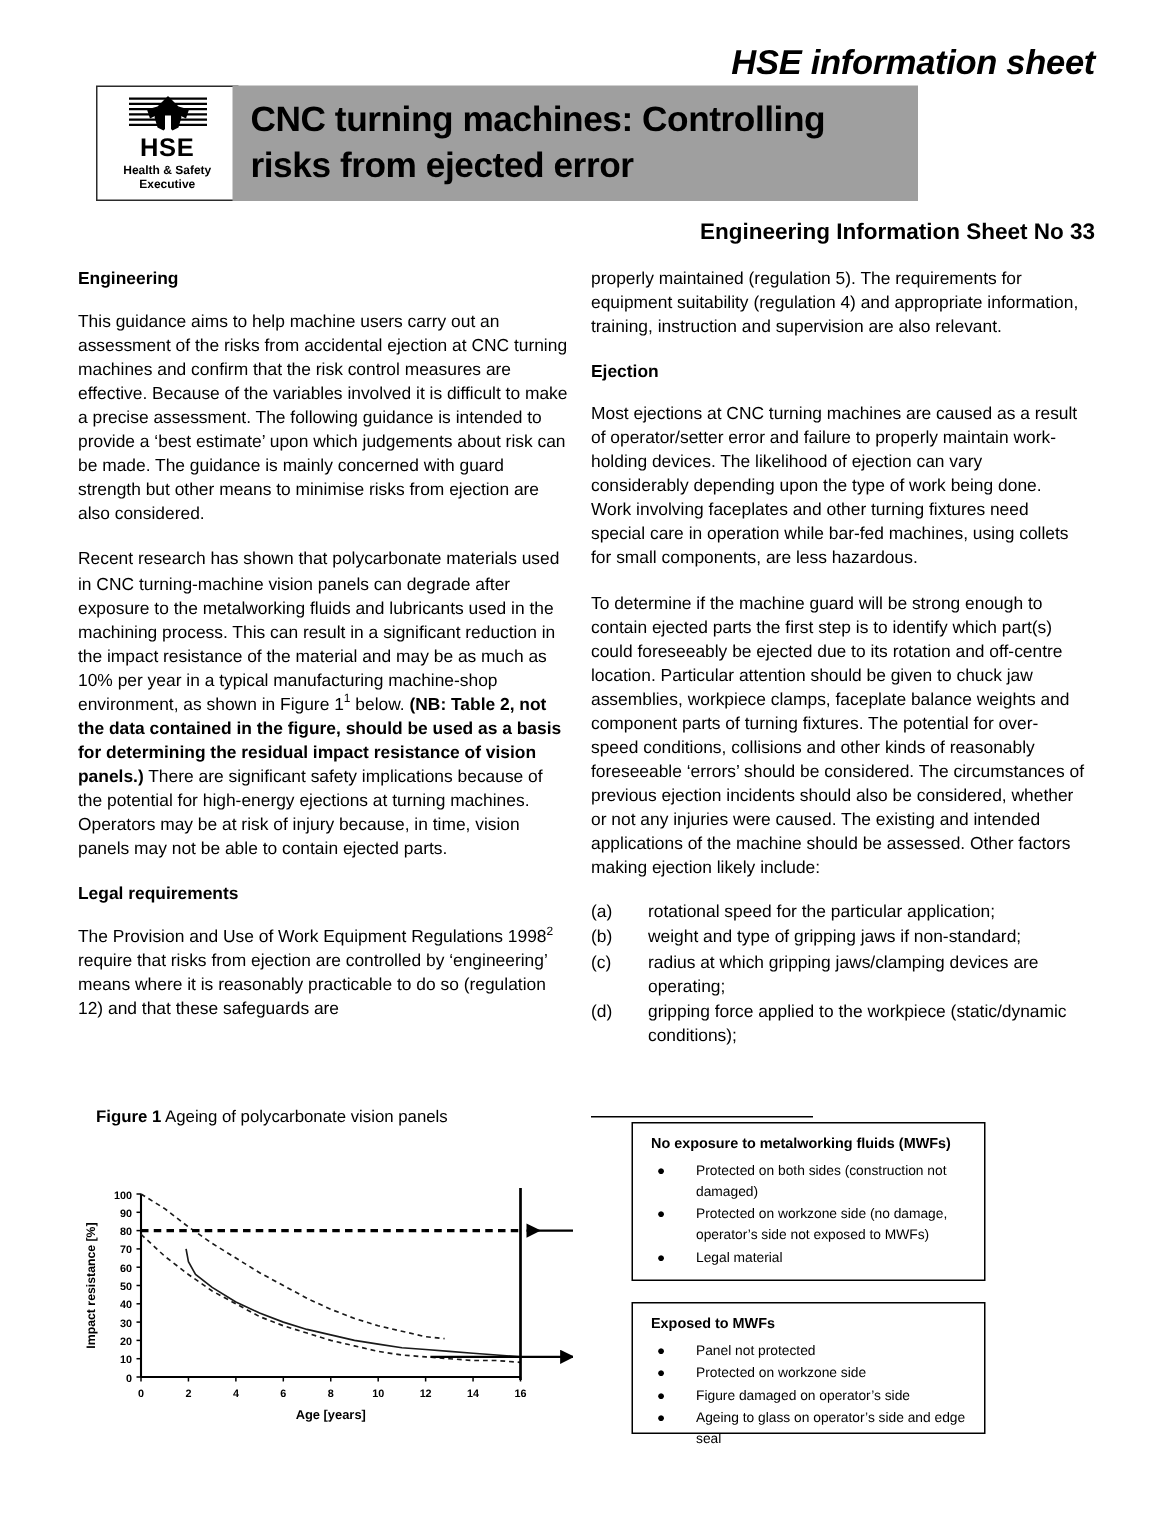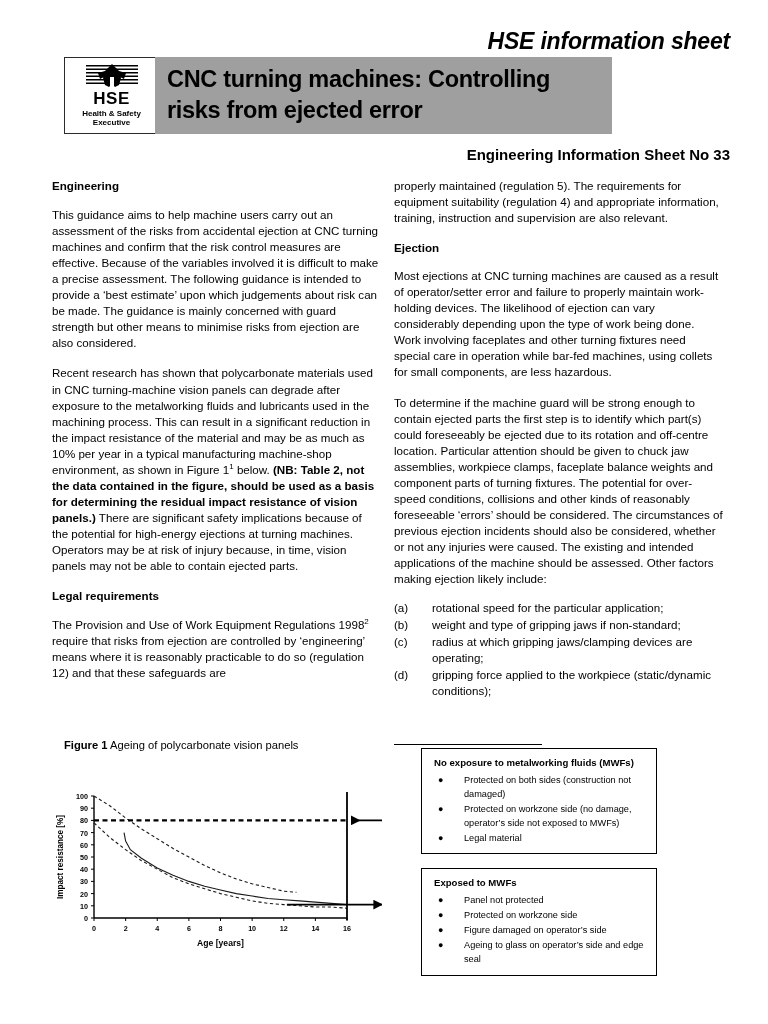--- a/index.html
+++ b/index.html
@@ -138,21 +138,21 @@
   .chart-svg { display:block; }
 
   
   .info-box {
     position: absolute;
     border: 1.4px solid #000;
     background: #fff;
     padding: 8px 10px 9px 10px;
   }
   .box-a { left: 421px; top: 748px; width: 236px; height: 106px; }
-  .box-b { left: 421px; top: 868px; width: 236px; height: 108px; }
+  .box-b { left: 421px; top: 868px; width: 236px; height: 88px; }
 
   .info-box .box-title {
     font-size: 9.6px;
     font-weight: bold;
     margin: 0 0 6px 2px;
   }
   .info-box ul { margin: 0; padding: 0; list-style: none; }
   .info-box li {
     display: flex;
     font-size: 9.2px;

